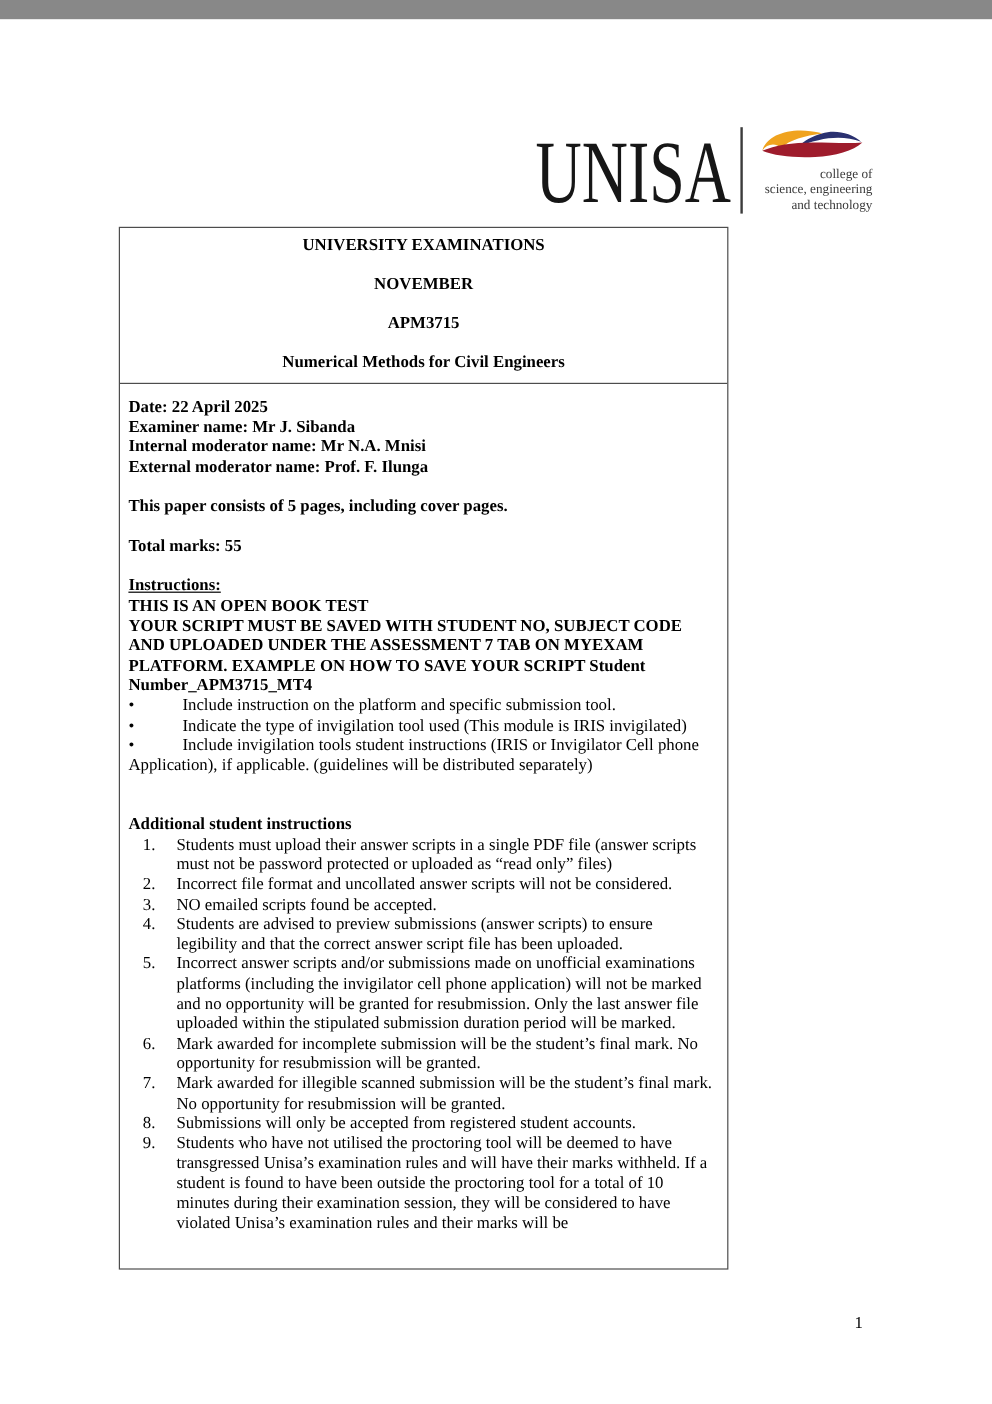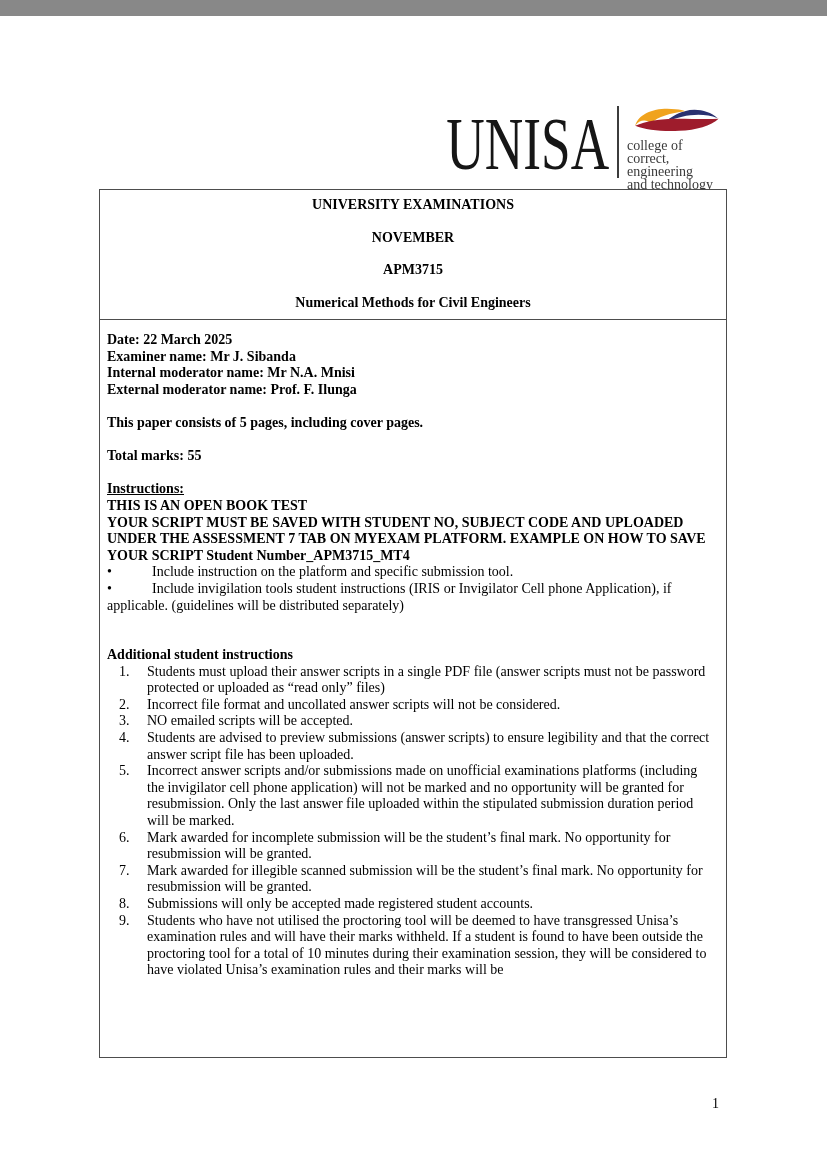--- a/index.html
+++ b/index.html
@@ -13,24 +13,24 @@
   .logo-row { position:absolute; top:90px; right:100px; display:flex; align-items:flex-start; }
   .unisa-wordmark {
     display:inline-block; margin-top:6px; margin-right:6px;
     font-size:74px; line-height:64px; font-weight:400; color:#161616;
     transform:scaleX(0.72); transform-origin:right center; letter-spacing:0px;
     white-space:nowrap;
   }
   .logo-divider { width:2px; height:72px; background:#3c3c3c; margin:0 8px 0 2px; flex:none; }
   .logo-right { display:flex; flex-direction:column; width:100px; }
   .flame-svg { width:97px; height:30px; display:block; margin-bottom:3px; }
-  .college-text { font-size:14px; line-height:13px; color:#3a3a3a; }
+  .college-text { font-size:11px; line-height:13px; color:#3a3a3a;text-align:right; }
   
   .doc-box {
-    position:absolute; left:99px; top:173px; width:628px;
+    position:absolute; left:99px; top:173px; width:508px;
     border:1px solid #4d4d4d; box-sizing:border-box; background:#fff;
   }
   .doc-header {
     height:130px; box-sizing:border-box; border-bottom:1px solid #4d4d4d;
     text-align:center; padding-top:7px; font-weight:bold;
   }
   .doc-header .hline { margin-bottom:16px; }
   .doc-header .hline:last-child { margin-bottom:0; }
   .doc-body {
     height:737px; box-sizing:border-box; overflow:hidden;
@@ -59,87 +59,88 @@
     <div class="unisa-wordmark">UNISA</div>
     <div class="logo-divider"></div>
     <div class="logo-right">
       <svg class="flame-svg" viewBox="0 0 100 32">
         <path d="M60,5.5 C72,2 86,5 95,13 C83,8.5 70,8.5 57,11.5 C50,13 44,15 39,17.5 C44,12 52,7.5 60,5.5 Z" fill="#2A3170"></path>
         <path d="M7,21 C11,7 30,1 50,3.5 C55,4 58,4.5 60,5.5 C45,7.5 31,11 24,18.5 C19,13.5 11,14.5 7,21 Z" fill="#F0A31E"></path>
         <path d="M7,21 C18,16 34,13.5 52,13.5 C68,13.5 84,14.5 96,13.5 C88,21 72,25.5 54,26.5 C36,27.5 18,25.5 7,21 Z" fill="#9E1C2C"></path>
       </svg>
       <div class="college-text">
         <div>college of</div>
-        <div>correct, engineering</div>
+        <div>science, engineering</div>
         <div>and technology</div>
       </div>
     </div>
   </div>
 
   <div class="doc-box">
 
     <div class="doc-header">
       <div class="hline">UNIVERSITY EXAMINATIONS</div>
       <div class="hline">NOVEMBER</div>
       <div class="hline">APM3715</div>
       <div class="hline">Numerical Methods for Civil Engineers</div>
     </div>
 
     <div class="doc-body">
 
-      <div class="p b">Date: 22 March 2025</div>
+      <div class="p b">Date: 22 April 2025</div>
 
       <div class="p b">Examiner name: Mr J. Sibanda</div>
       <div class="p b">Internal moderator name: Mr N.A. Mnisi</div>
       <div class="p b mb">External moderator name: Prof. F. Ilunga</div>
 
       <div class="p b mb">This paper consists of 5 pages, including cover pages.</div>
 
       <div class="p b mb">Total marks: 55</div>
 
       <div class="p b underline">Instructions:</div>
       <div class="p b">THIS IS AN OPEN BOOK TEST</div>
       <div class="p b">YOUR SCRIPT MUST BE SAVED WITH STUDENT NO, SUBJECT CODE AND UPLOADED UNDER THE ASSESSMENT 7 TAB ON MYEXAM PLATFORM. EXAMPLE ON HOW TO SAVE YOUR SCRIPT Student Number_APM3715_MT4</div>
 
       <div class="p bullet-line"><span class="bullet-mark">•</span><span>Include instruction on the platform and specific submission tool.</span></div>
+      <div class="p bullet-line"><span class="bullet-mark">•</span><span>Indicate the type of invigilation tool used (This module is IRIS invigilated)</span></div>
       <div class="p bullet-line"><span class="bullet-mark">•</span><span>Include invigilation tools student instructions (IRIS or Invigilator Cell phone Application), if applicable. (guidelines will be distributed separately)</span></div>
 
       <div class="p additional-heading">Additional student instructions</div>
 
       <div class="ni">
           <span class="ni-num">1.</span>
           <span class="ni-txt">Students must upload their answer scripts in a single PDF file (answer scripts must not be password protected or uploaded as “read only” files)</span>
         </div>
       <div class="ni">
           <span class="ni-num">2.</span>
           <span class="ni-txt">Incorrect file format and uncollated answer scripts will not be considered.</span>
         </div>
       <div class="ni">
           <span class="ni-num">3.</span>
-          <span class="ni-txt">NO emailed scripts will be accepted.</span>
+          <span class="ni-txt">NO emailed scripts found be accepted.</span>
         </div>
       <div class="ni">
           <span class="ni-num">4.</span>
           <span class="ni-txt">Students are advised to preview submissions (answer scripts) to ensure legibility and that the correct answer script file has been uploaded.</span>
         </div>
       <div class="ni">
           <span class="ni-num">5.</span>
           <span class="ni-txt">Incorrect answer scripts and/or submissions made on unofficial examinations platforms (including the invigilator cell phone application) will not be marked and no opportunity will be granted for resubmission. Only the last answer file uploaded within the stipulated submission duration period will be marked.</span>
         </div>
       <div class="ni">
           <span class="ni-num">6.</span>
           <span class="ni-txt">Mark awarded for incomplete submission will be the student’s final mark. No opportunity for resubmission will be granted.</span>
         </div>
       <div class="ni">
           <span class="ni-num">7.</span>
           <span class="ni-txt">Mark awarded for illegible scanned submission will be the student’s final mark. No opportunity for resubmission will be granted.</span>
         </div>
       <div class="ni">
           <span class="ni-num">8.</span>
-          <span class="ni-txt">Submissions will only be accepted made registered student accounts.</span>
+          <span class="ni-txt">Submissions will only be accepted from registered student accounts.</span>
         </div>
       <div class="ni">
           <span class="ni-num">9.</span>
           <span class="ni-txt">Students who have not utilised the proctoring tool will be deemed to have transgressed Unisa’s examination rules and will have their marks withheld. If a student is found to have been outside the proctoring tool for a total of 10 minutes during their examination session, they will be considered to have violated Unisa’s examination rules and their marks will be</span>
         </div>
     </div>
   </div>
 
   <div class="page-number">1</div>
 </div>

